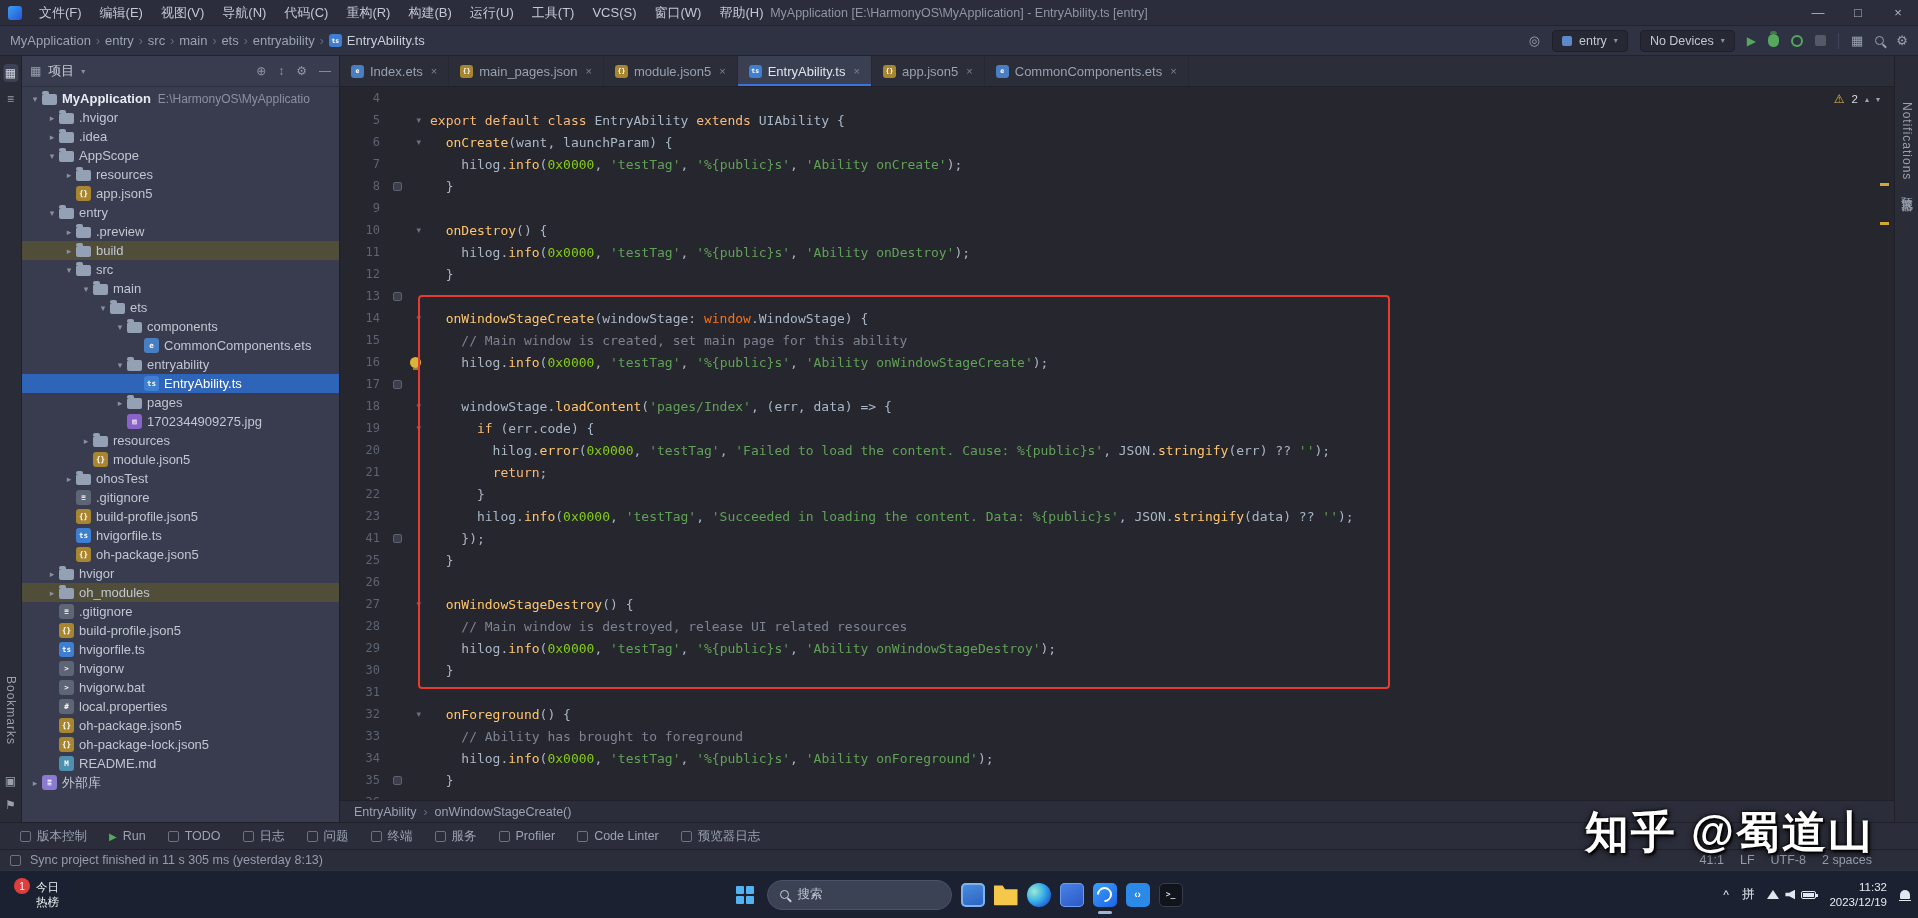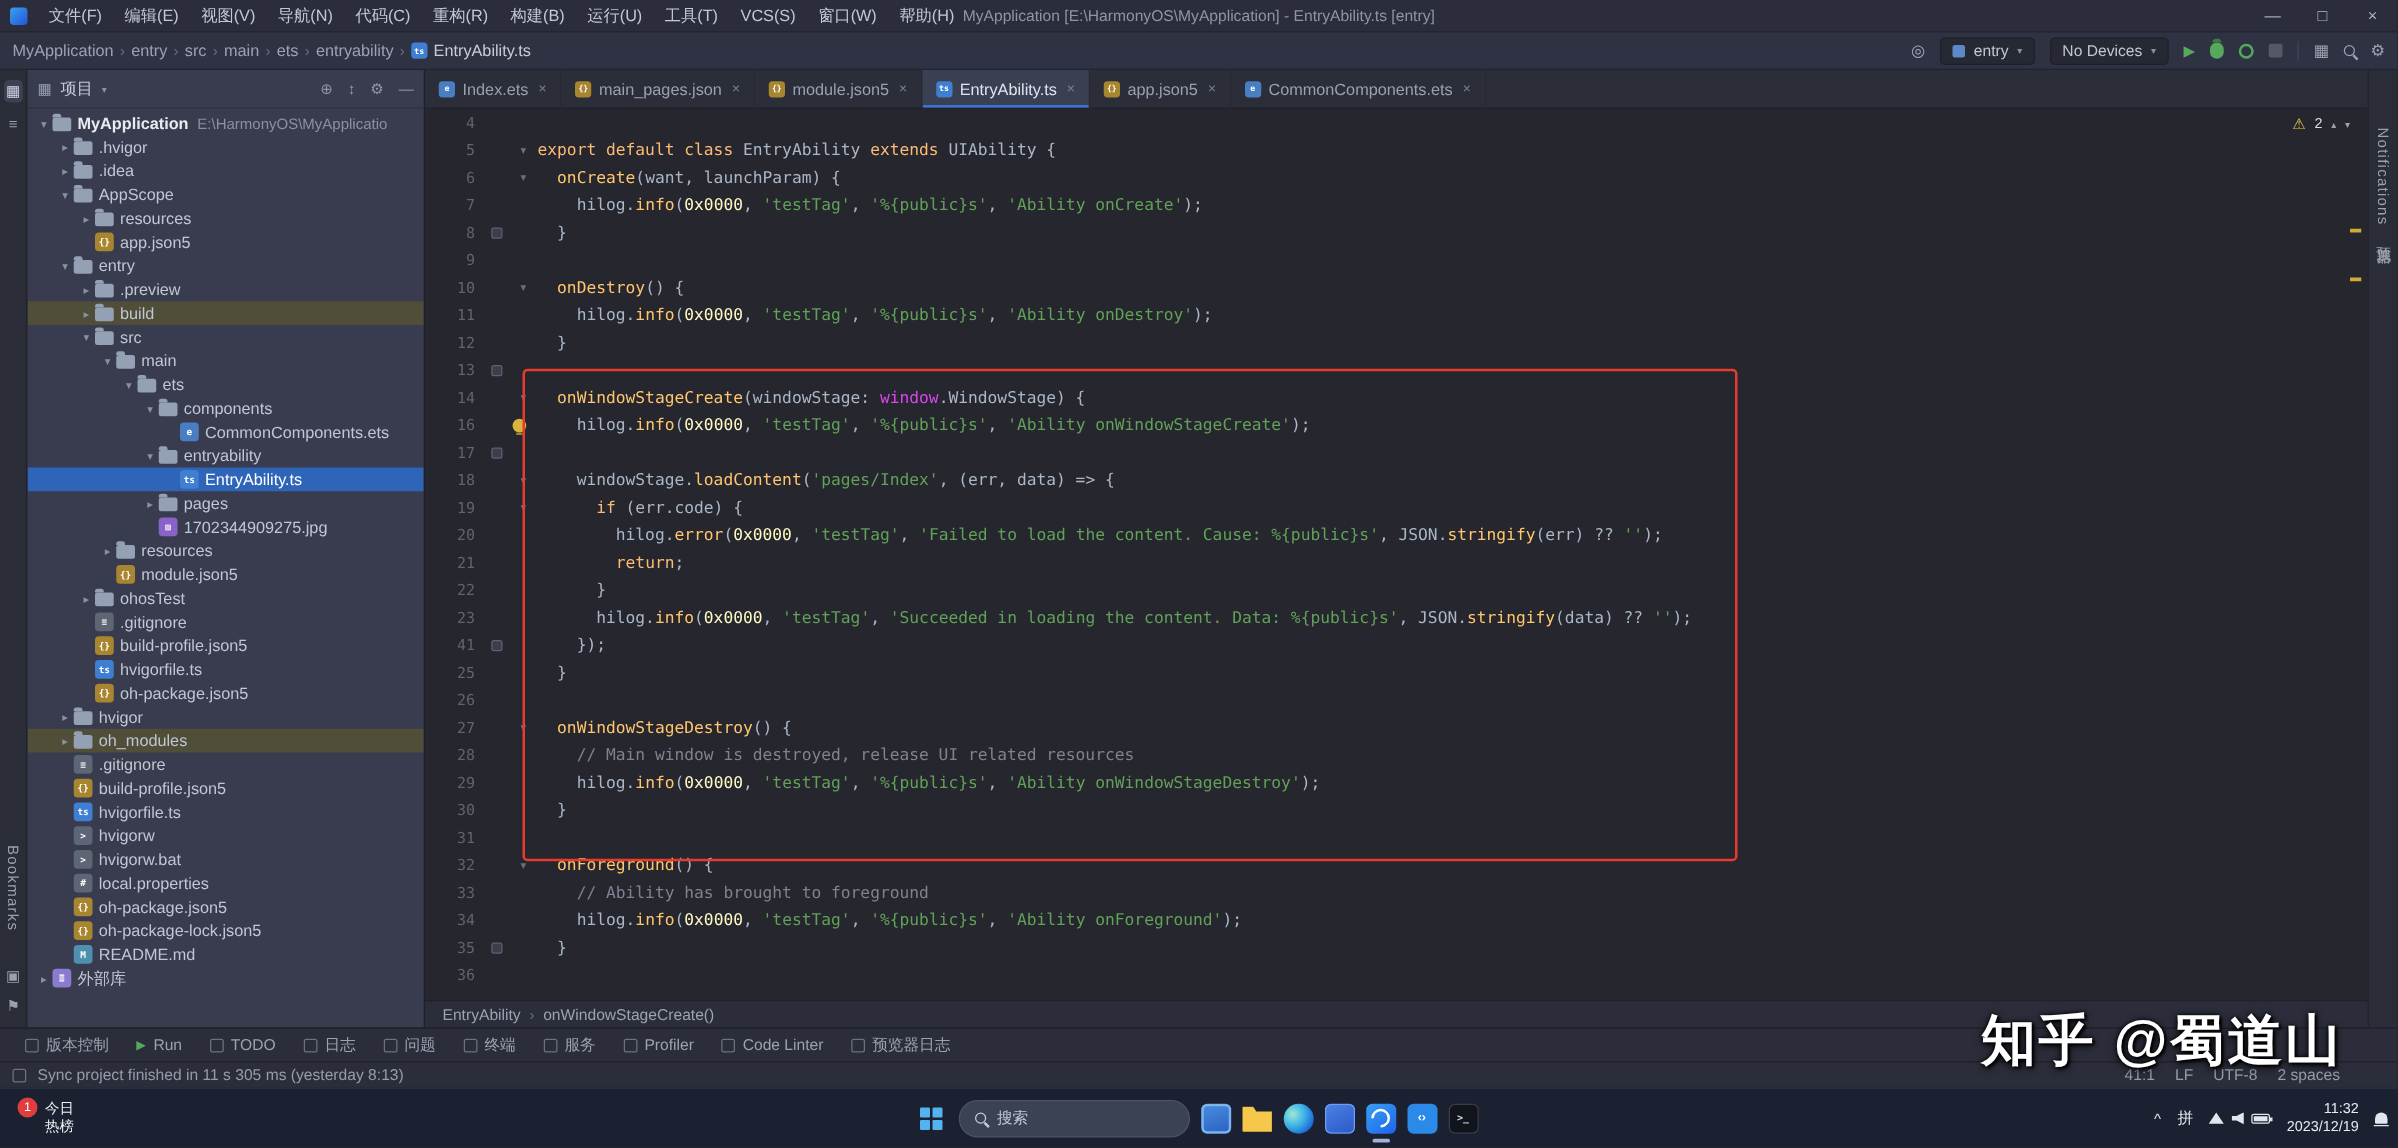--- a/index.html
+++ b/index.html
@@ -68,22 +68,22 @@
   .tab-close{color:#7d8494;font-size:11px;margin-left:2px}
   .codearea{position:absolute;top:31px;left:0;right:0;bottom:22px;overflow:hidden}
   .cline{height:22px;display:flex;align-items:center}
   .ln{width:46px;text-align:right;padding-right:6px;font-family:"DejaVu Sans Mono",monospace;font-size:12px;color:#5d6472;flex:0 0 auto}
   .gm{width:38px;position:relative;display:flex;justify-content:flex-end;align-items:center;gap:3px;padding-right:3px;flex:0 0 auto;height:100%}
   .fold{font-size:9px;color:#6a7080;line-height:1}
   .gmk{position:absolute;left:7px;width:9px;height:9px;border:1px solid #60667400;border-radius:2px;background:#3c3f4b;border-color:#5c6270}
   .bulb{width:11px;height:11px;border-radius:50%;background:#d9b33c;position:relative}
   .bulb::after{content:"";position:absolute;left:3px;bottom:-2px;width:5px;height:2px;background:#9c8227}
   .ct{white-space:pre;font-family:"DejaVu Sans Mono",monospace;font-size:13px;padding-left:6px}
-  .tk-k{color:#fdba74}.tk-m{color:#ffc66d}.tk-s{color:#61a158}.tk-n{color:#fef9c3}
-  .tk-c{color:#7d8390}.tk-d{color:#a9b7c6}.tk-ns{color:#d946ef}
+  .tk-k{color:#fdba74}.tk-m{color:#ffc66d}.tk-s{color:#61a158}.tk-n{color:#84cc16}
+  .tk-c{color:#7d8390}.tk-d{color:#a9b7c6}.tk-ns{color:#f97316}
   .annotation{position:absolute;left:78px;top:208px;width:972px;height:394px;border:2px solid #e63c30;border-radius:4px;pointer-events:none;z-index:5}
   .warnwidget{position:absolute;top:5px;right:14px;display:flex;align-items:center;gap:7px;z-index:6}
   .warn-tri{color:#e2c14e;font-size:12px}
   .warn-count{color:#d8dce6;font-size:11.5px}
   .nav-chev{color:#9aa1b0;font-size:8px}
   .smark{position:absolute;right:5px;width:9px;height:3px;background:#d3aa30;z-index:6}
   .s1{top:96px}.s2{top:135px}
   .bread2{position:absolute;left:0;right:0;bottom:0;height:22px;background:#2b2d3a;border-top:1px solid #1f2029;display:flex;align-items:center;padding:0 12px;font-size:12.5px;color:#9ba2b2}
   .b2-item{padding:0 2px;white-space:nowrap}
   
@@ -523,20 +523,25 @@
           <span class="ct"></span>
         </div>
         <div class="cline">
           <span class="ln">14</span>
           <span class="gm">
             <span class="fold">▾</span>
           </span>
           <span class="ct"><span class="tk-d">  </span><span class="tk-m">onWindowStageCreate</span><span class="tk-d">(windowStage: </span><span class="tk-ns">window</span><span class="tk-d">.WindowStage) {</span></span>
         </div>
         <div class="cline">
+          <span class="ln">15</span>
+          <span class="gm"></span>
+          <span class="ct"><span class="tk-c">    // Main window is created, set main page for this ability</span></span>
+        </div>
+        <div class="cline">
           <span class="ln">16</span>
           <span class="gm">
             <span class="bulb"></span>
           </span>
           <span class="ct"><span class="tk-d">    hilog.</span><span class="tk-m">info</span><span class="tk-d">(</span><span class="tk-n">0x0000</span><span class="tk-d">, </span><span class="tk-s">'testTag'</span><span class="tk-d">, </span><span class="tk-s">'%{public}s'</span><span class="tk-d">, </span><span class="tk-s">'Ability onWindowStageCreate'</span><span class="tk-d">);</span></span>
         </div>
         <div class="cline">
           <span class="ln">17</span>
           <span class="gm">
             <span class="gmk"></span>

